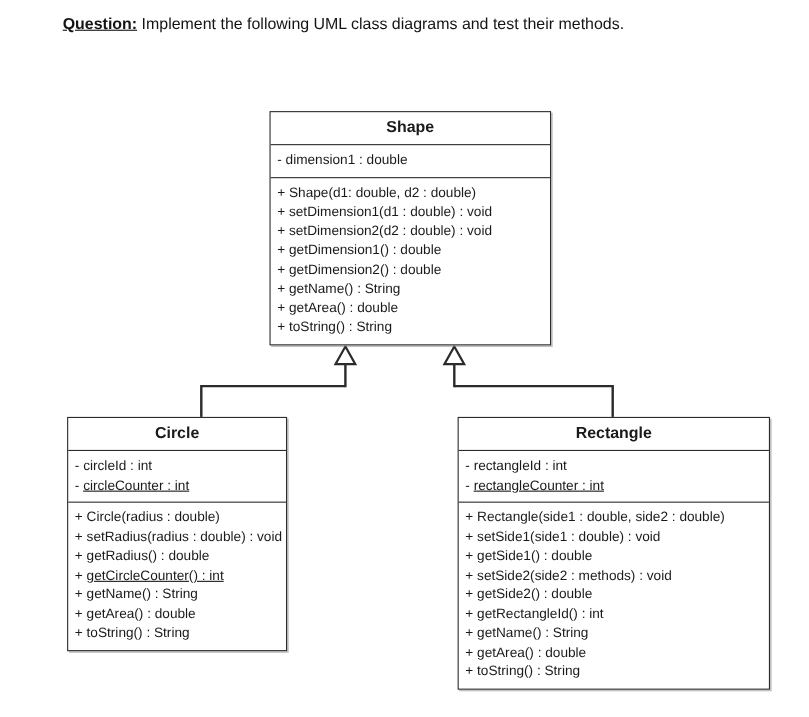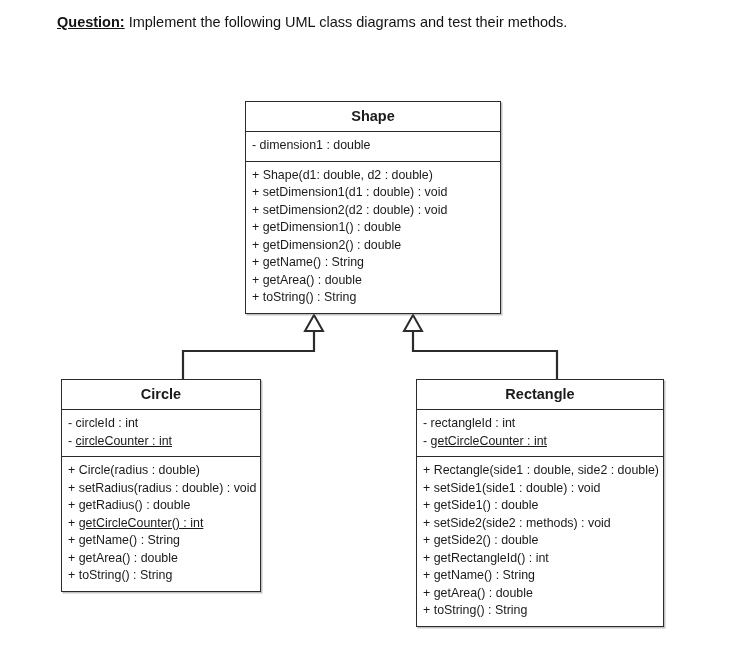--- a/index.html
+++ b/index.html
@@ -63,21 +63,21 @@
     white-space: nowrap;
     color: #1a1a1a;
   }
   .uml-row .vis { text-decoration: none; }
   .uml-row .member { text-decoration: none; text-align: center; }
   .uml-row.static .member { text-decoration: underline; }
 
   
   #shape-class     { left: 245px; top: 85px;  width: 256px; margin-top: 16px; }
   #circle-class    { left: 61px;  top: 379px; width: 200px; }
-  #rectangle-class { left: 416px; top: 379px; width: 248px; }
+  #rectangle-class { left: 416px; top: 379px; width: 284px; }
 
   
   .connector-layer {
     position: absolute;
     left: 0;
     top: 0;
     width: 735px;
     height: 652px;
     pointer-events: none;
   }
@@ -135,21 +135,21 @@
     <div class="uml-row"><span class="vis">+</span> <span class="member">getName() : String</span></div>
     <div class="uml-row"><span class="vis">+</span> <span class="member">getArea() : double</span></div>
     <div class="uml-row"><span class="vis">+</span> <span class="member">toString() : String</span></div>
   </div>
 </div>
 
 <div class="uml-class" id="rectangle-class">
   <div class="uml-title">Rectangle</div>
   <div class="uml-compartment uml-attributes">
     <div class="uml-row"><span class="vis">-</span> <span class="member">rectangleId : int</span></div>
-    <div class="uml-row static"><span class="vis">-</span> <span class="member">getCircleCounter : int</span></div>
+    <div class="uml-row static"><span class="vis">-</span> <span class="member">rectangleCounter : int</span></div>
   </div>
   <div class="uml-compartment uml-methods">
     <div class="uml-row"><span class="vis">+</span> <span class="member">Rectangle(side1 : double, side2 : double)</span></div>
     <div class="uml-row"><span class="vis">+</span> <span class="member">setSide1(side1 : double) : void</span></div>
     <div class="uml-row"><span class="vis">+</span> <span class="member">getSide1() : double</span></div>
     <div class="uml-row"><span class="vis">+</span> <span class="member">setSide2(side2 : methods) : void</span></div>
     <div class="uml-row"><span class="vis">+</span> <span class="member">getSide2() : double</span></div>
     <div class="uml-row"><span class="vis">+</span> <span class="member">getRectangleId() : int</span></div>
     <div class="uml-row"><span class="vis">+</span> <span class="member">getName() : String</span></div>
     <div class="uml-row"><span class="vis">+</span> <span class="member">getArea() : double</span></div>

